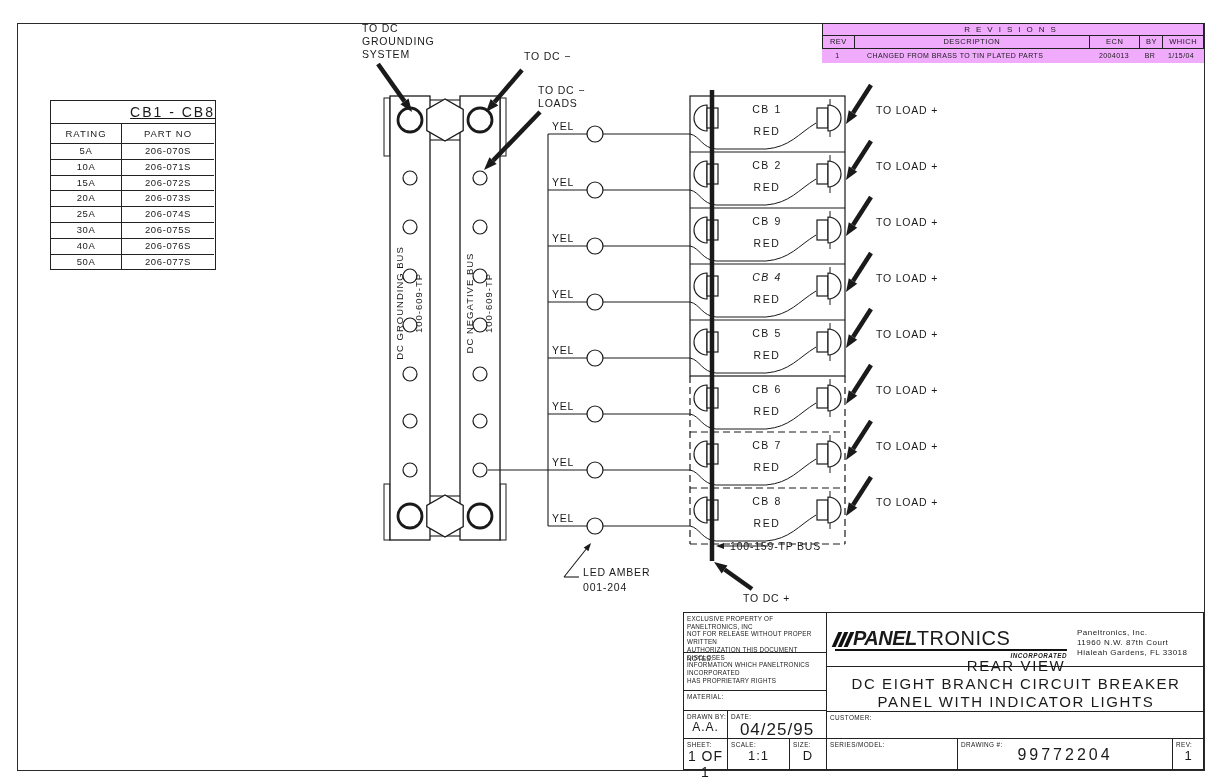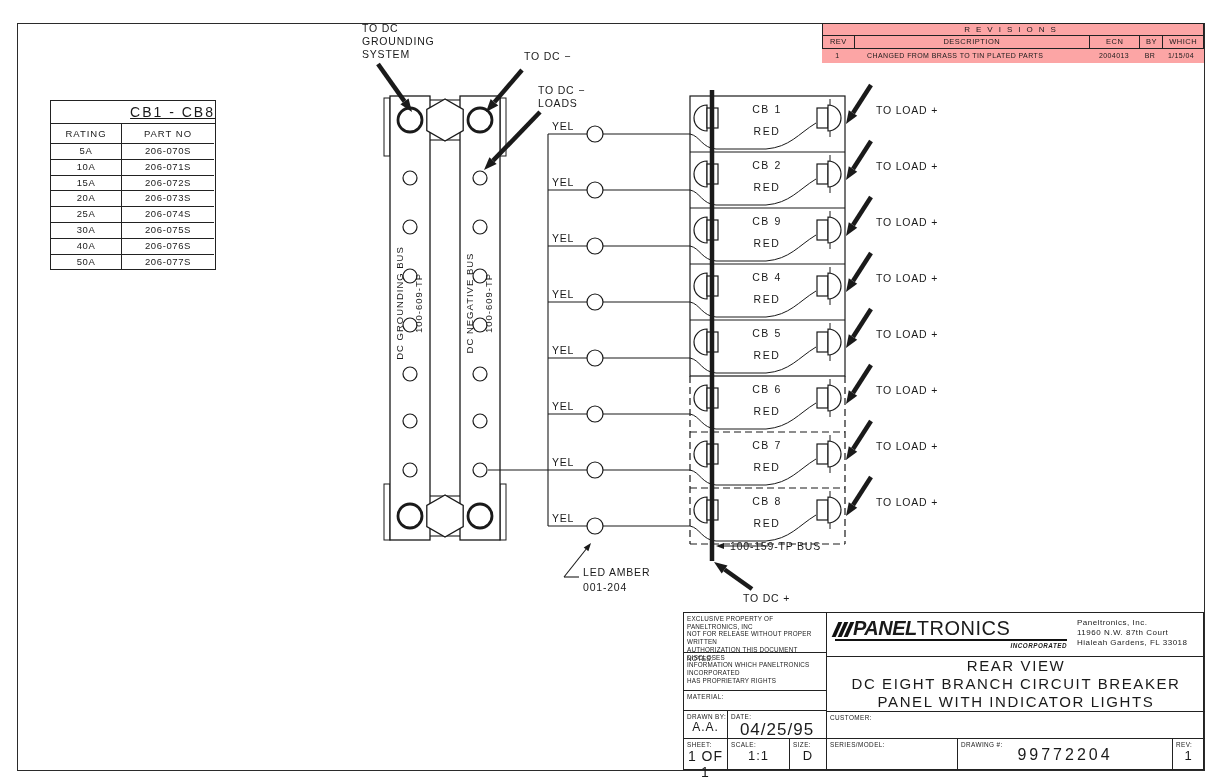--- a/index.html
+++ b/index.html
@@ -17,21 +17,21 @@
   .rating{position:absolute;left:50px;top:100px;width:164px;border:1.4px solid #222;background:#fff;}
   .rt-title{height:22px;line-height:22px;text-align:right;font-size:14px;letter-spacing:2px;border-bottom:1.2px solid #222;text-decoration:underline;}
   .rt-head,.rt-row{display:flex;}
   .rt-head>div{height:19px;line-height:19px;font-size:9.5px;letter-spacing:1px;text-align:center;border-bottom:1.2px solid #222;}
   .rt-row>div{height:14.8px;line-height:14.8px;font-size:9.5px;letter-spacing:.6px;text-align:center;border-bottom:1px solid #222;}
   .rt-row:last-child>div{border-bottom:none;}
   .c1{width:70px;border-right:1.2px solid #222;}
   .c2{width:92px;}
 
   
-  .rev{position:absolute;left:822px;top:23px;width:382px;background:#fca5a5;}
+  .rev{position:absolute;left:822px;top:23px;width:382px;background:#f0abfc;}
   .rev-title{height:11px;line-height:11px;text-align:center;font-size:8px;letter-spacing:6px;border:1.1px solid #222;border-bottom:none;}
   .rev-head{display:flex;border:1.1px solid #222;}
   .rev-head>div{height:12px;line-height:12px;font-size:7.5px;letter-spacing:.5px;text-align:center;}
   .rev-head>div:not(:last-child){border-right:1.1px solid #222;}
   .rev-row{display:flex;}
   .rev-row>div{height:14px;line-height:14px;font-size:7px;letter-spacing:.4px;text-align:center;}
   .rv1{width:31px;}.rv2{width:236px;}.rv3{width:50px;}.rv4{width:22px;}.rv5{width:40px;}
   .rev-row .rv2{text-align:left;padding-left:14px;width:222px;}
 
   
@@ -219,21 +219,21 @@
       <div class="lbl " style="left: 876px; top: 104px;">TO LOAD +</div>
       <div class="lbl " style="left: 552px; top: 176px; width: 30px;">YEL</div>
       <div class="lbl ctr" style="left: 712px; top: 159px; width: 110px;">CB 2</div>
       <div class="lbl ctr" style="left: 712px; top: 181px; width: 110px;">RED</div>
       <div class="lbl " style="left: 876px; top: 160px;">TO LOAD +</div>
       <div class="lbl " style="left: 552px; top: 232px; width: 30px;">YEL</div>
       <div class="lbl ctr" style="left: 712px; top: 215px; width: 110px;">CB 9</div>
       <div class="lbl ctr" style="left: 712px; top: 237px; width: 110px;">RED</div>
       <div class="lbl " style="left: 876px; top: 216px;">TO LOAD +</div>
       <div class="lbl " style="left: 552px; top: 288px; width: 30px;">YEL</div>
-      <div class="lbl ctr" style="left: 712px; top: 271px; width: 110px;">CB 4</div>
+      <div class="lbl ctr" style="left: 712px; top: 271px; width: 110px; font-style: italic;">CB 4</div>
       <div class="lbl ctr" style="left: 712px; top: 293px; width: 110px;">RED</div>
       <div class="lbl " style="left: 876px; top: 272px;">TO LOAD +</div>
       <div class="lbl " style="left: 552px; top: 344px; width: 30px;">YEL</div>
       <div class="lbl ctr" style="left: 712px; top: 327px; width: 110px;">CB 5</div>
       <div class="lbl ctr" style="left: 712px; top: 349px; width: 110px;">RED</div>
       <div class="lbl " style="left: 876px; top: 328px;">TO LOAD +</div>
       <div class="lbl " style="left: 552px; top: 400px; width: 30px;">YEL</div>
       <div class="lbl ctr" style="left: 712px; top: 383px; width: 110px;">CB 6</div>
       <div class="lbl ctr" style="left: 712px; top: 405px; width: 110px;">RED</div>
       <div class="lbl " style="left: 876px; top: 384px;">TO LOAD +</div>
@@ -335,21 +335,21 @@
     </div>
     <div class="cell br" style="left:44px;top:126px;width:62px;height:30px;">
       <div class="slabel">SCALE:</div>
       <div class="val" style="font-size:13px;">1:1</div>
     </div>
     <div class="cell br" style="left:106px;top:126px;width:37px;height:30px;">
       <div class="slabel">SIZE:</div>
       <div class="val" style="font-size:13px;">D</div>
     </div>
 
-    <div class="cell bb" style="left:143px;top:0;width:378px;height:44px;">
+    <div class="cell bb" style="left:143px;top:10px;width:378px;height:44px;">
       <div class="logo">
         <div class="logo-row">
           <span class="slash"></span>
             <span class="slash"></span>
             <span class="slash"></span>
           <span class="logo-bold">PANEL</span>
             <span class="logo-light">TRONICS</span>
         </div>
         <div class="logo-bar"></div>
         <div class="logo-sub">INCORPORATED</div>

